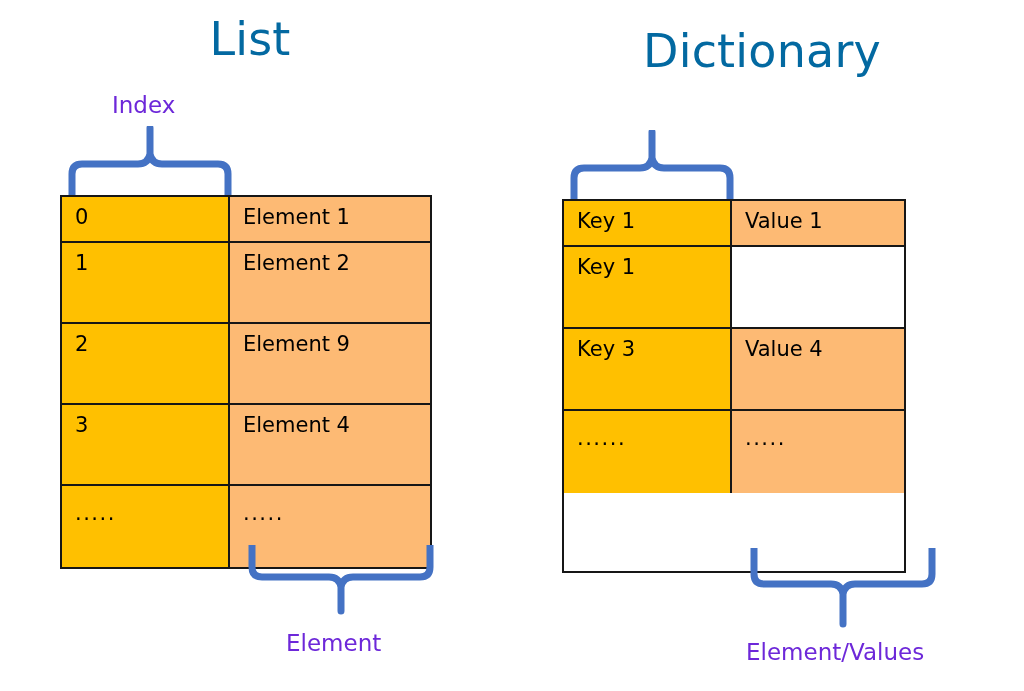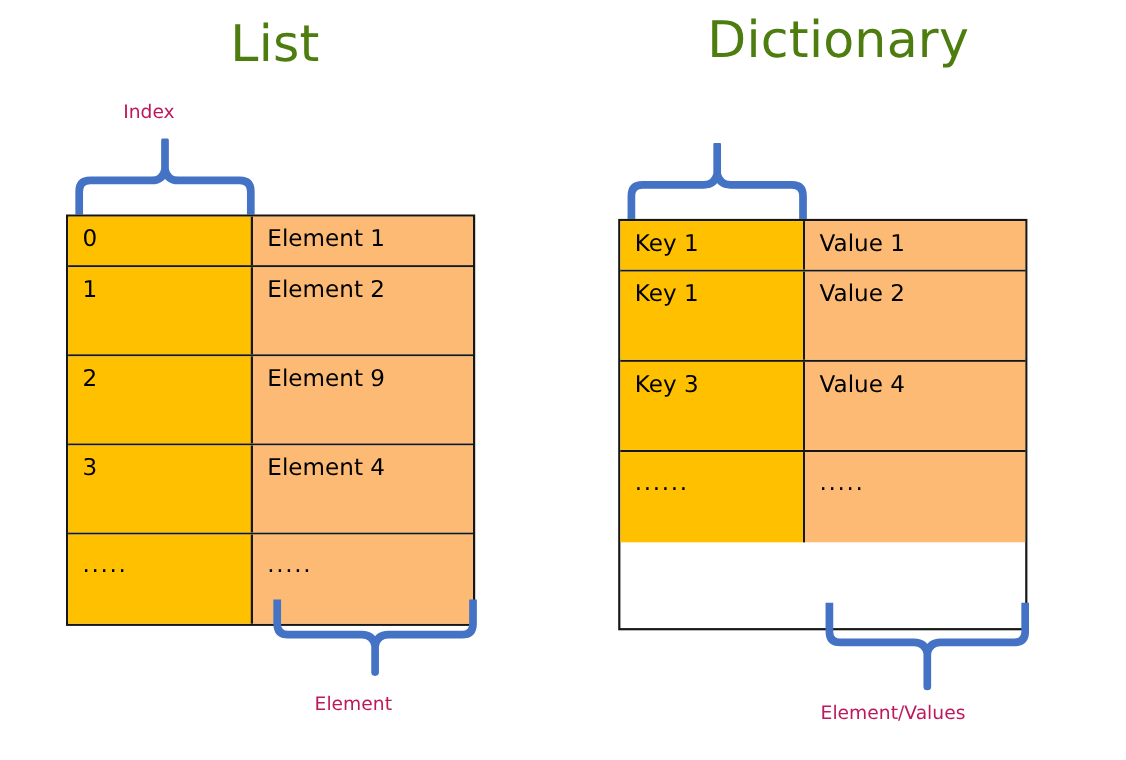--- a/index.html
+++ b/index.html
@@ -25,49 +25,49 @@
   }
 
   
   .title {
     position: absolute;
     font-size: 46px;
     font-weight: 400;
     line-height: 1;
     letter-spacing: 0.2px;
     white-space: nowrap;
-    color: #4d7c0f;
+    color: #0369a1;
   }
   #title-list   { left: 0px;   top: 16px; width: 500px; text-align: center; }
-  #title-dict   { left: 512px; top: 13px; width: 500px; text-align: center; }
+  #title-dict   { left: 512px; top: 28px; width: 500px; text-align: center; }
 
   
   .caption {
     position: absolute;
-    font-size: 17px;
+    font-size: 23px;
     line-height: 1;
     white-space: nowrap;
-    color: #be185d;
+    color: #6d28d9;
   }
   #label-index        { left: 112px; top: 94px; }
   #label-key          { left: 527px; top: 99px; }
   #label-element      { left: 286px; top: 612px; margin-top: 20px; }
   #label-elemvalues   { left: 746px; top: 641px; }
 
   
   .table {
     position: absolute;
     border: 2px solid #161616;
     box-sizing: border-box;
     display: flex;
     flex-direction: column;
     background: #ffffff;
   }
   #table-list { left: 60px;  top: 195px; width: 372px; height: 374px; }
-  #table-dict { left: 562px; top: 199px; width: 372px; height: 374px; }
+  #table-dict { left: 562px; top: 199px; width: 344px; height: 374px; }
 
   .row {
     display: flex;
     flex-direction: row;
     box-sizing: border-box;
     border-bottom: 2px solid #161616;
   }
   .row:last-child { border-bottom: none; }
 
   .row.h-short { height: 46px; }
@@ -165,21 +165,20 @@
     </svg>
   </div>
 
   <div class="table" id="table-dict">
     <div class="row h-short">
       <div class="cell key">Key 1</div>
       <div class="cell val">Value  1</div>
     </div>
     <div class="row h-tall">
       <div class="cell key">Key 1</div>
-      <div class="cell val">Value  2</div>
     </div>
     <div class="row h-tall">
       <div class="cell key">Key 3</div>
       <div class="cell val">Value  4</div>
     </div>
     <div class="row h-tall">
       <div class="cell key dots">......</div>
       <div class="cell val dots">.....</div>
     </div>
   </div>

